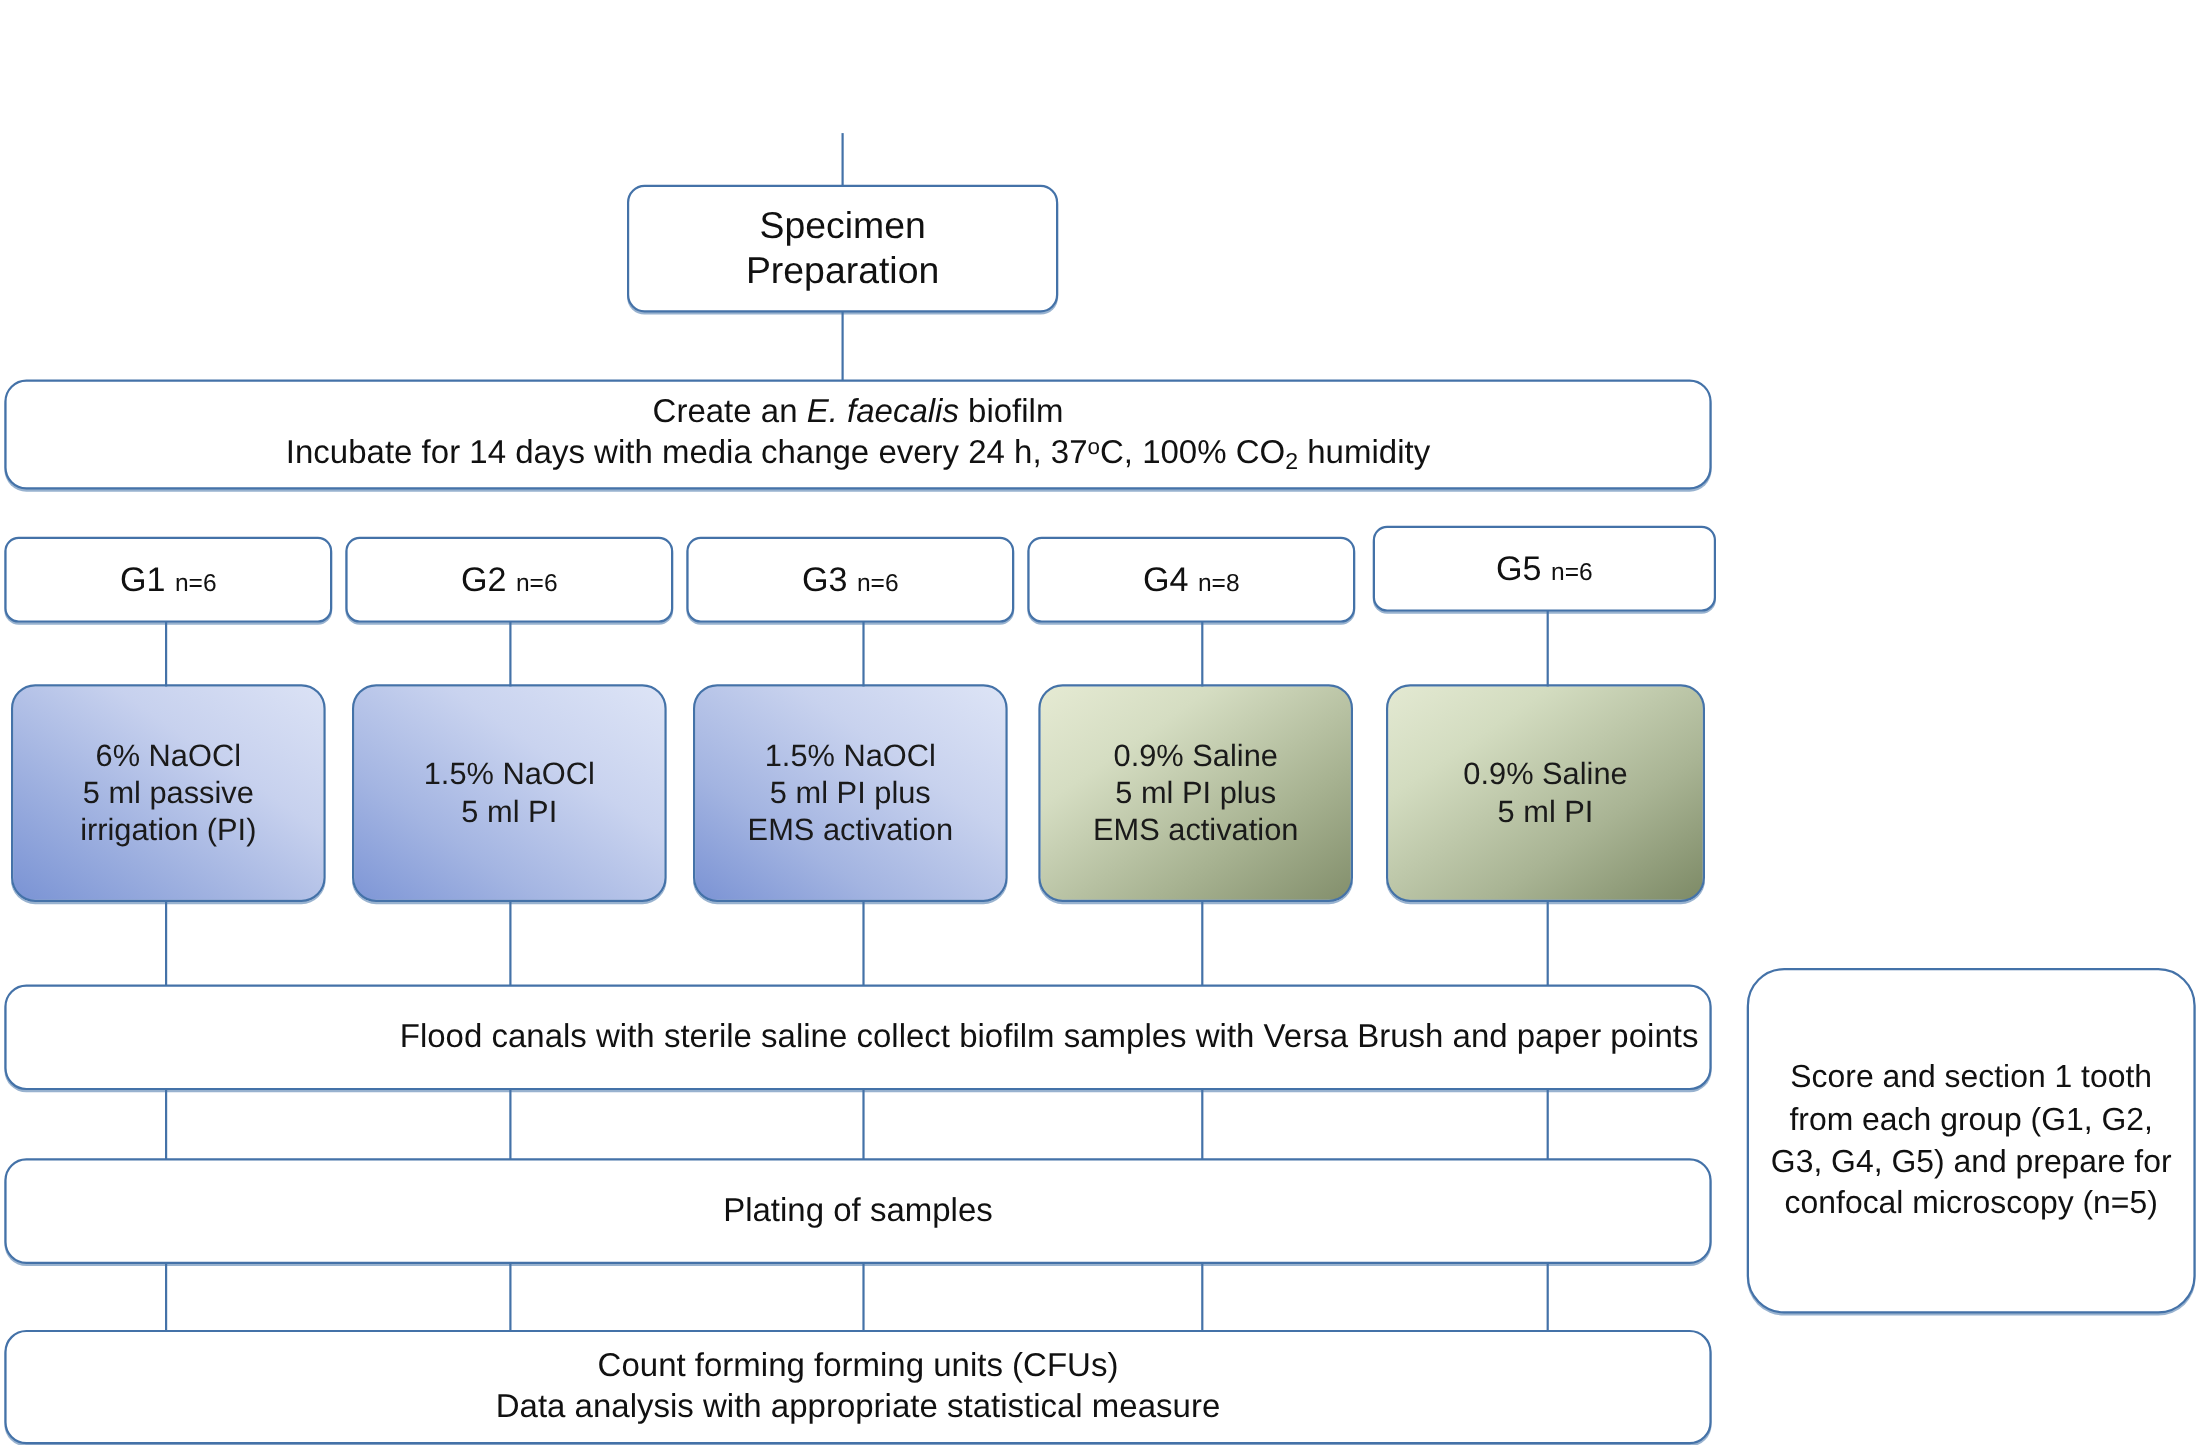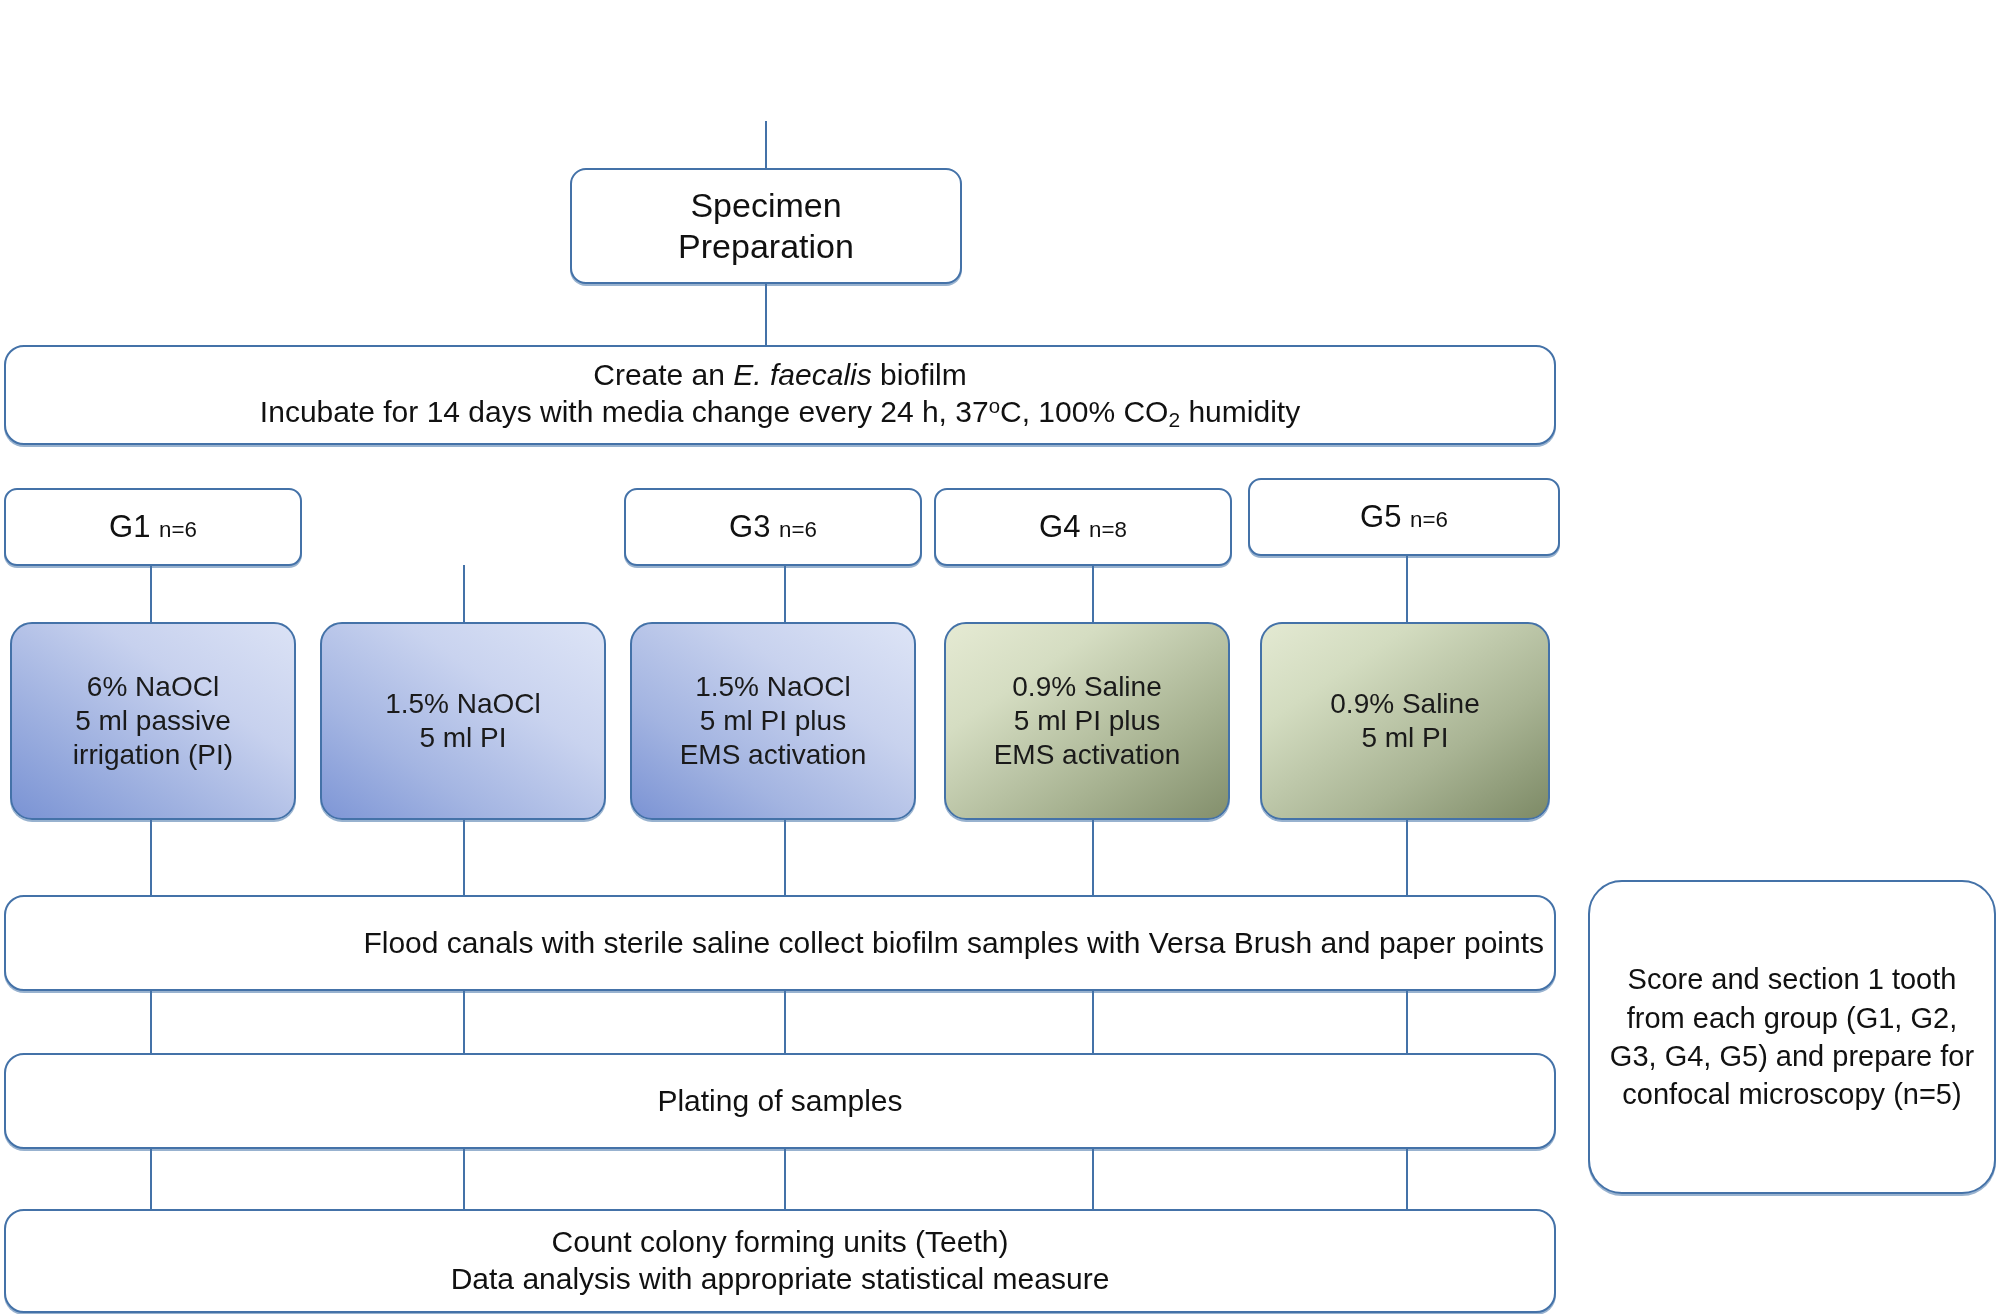--- a/index.html
+++ b/index.html
@@ -139,20 +139,23 @@
   <div class="node" id="node-biofilm">
     <span class="txt">
       <span><span>Create an </span><span class="italic">E. faecalis</span><span> biofilm</span></span><br>
       <span><span>Incubate for 14 days with media change every 24 h, 37</span><span class="sup-deg">o</span><span>C, 100% CO</span><sub>2</sub><span> humidity</span></span>
     </span>
   </div>
 
   <div class="node group-box" id="group-g1" style="left:4px; width:298px;">
     <span class="txt"><span>G1</span> <span class="nval">n=6</span></span>
   </div>
+  <div class="node group-box" id="group-g2" style="left:314px; width:298px;">
+    <span class="txt"><span>G2</span> <span class="nval">n=6</span></span>
+  </div>
   <div class="node group-box" id="group-g3" style="left:624px; width:298px;">
     <span class="txt"><span>G3</span> <span class="nval">n=6</span></span>
   </div>
   <div class="node group-box" id="group-g4" style="left:934px; width:298px;">
     <span class="txt"><span>G4</span> <span class="nval">n=8</span></span>
   </div>
   <div class="node group-box" id="group-g5" style="left:1248px; width:312px;">
     <span class="txt"><span>G5</span> <span class="nval">n=6</span></span>
   </div>
 
@@ -198,20 +201,20 @@
     <span class="txt">Plating of samples</span>
   </div>
 
   <div class="connector" style="left:150px; top:1148px; height:62px;"></div>
   <div class="connector" style="left:463px; top:1148px; height:62px;"></div>
   <div class="connector" style="left:784px; top:1148px; height:62px;"></div>
   <div class="connector" style="left:1092px; top:1148px; height:62px;"></div>
   <div class="connector" style="left:1406px; top:1148px; height:62px;"></div>
 
   <div class="node" id="node-count">
-    <span class="txt"><span>Count colony forming units (Teeth)</span><br><span>Data analysis with appropriate statistical measure</span></span>
+    <span class="txt"><span>Count forming forming units (CFUs)</span><br><span>Data analysis with appropriate statistical measure</span></span>
   </div>
 
   <div class="node" id="node-confocal">
     <span class="txt">Score and section 1 tooth from each group  (G1, G2, G3, G4, G5) and prepare for confocal microscopy (n=5)</span>
   </div>
 
 </div>
 
 </body></html>

